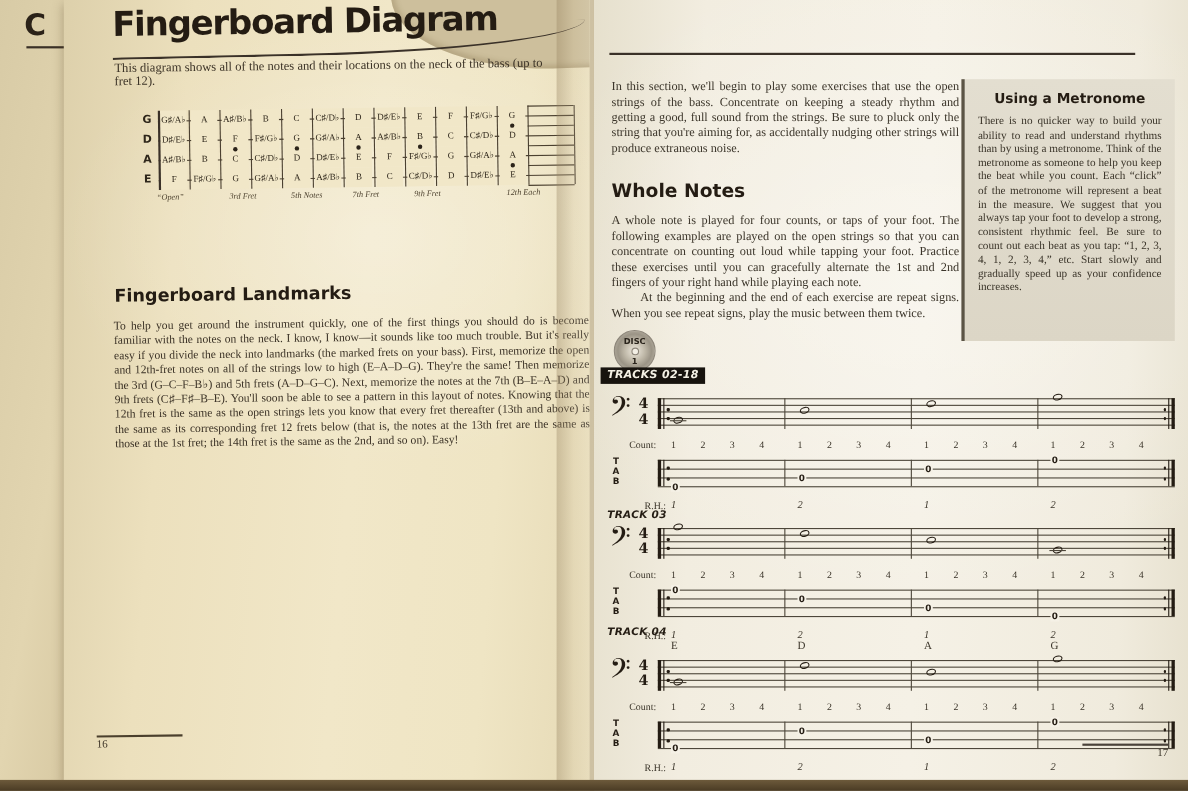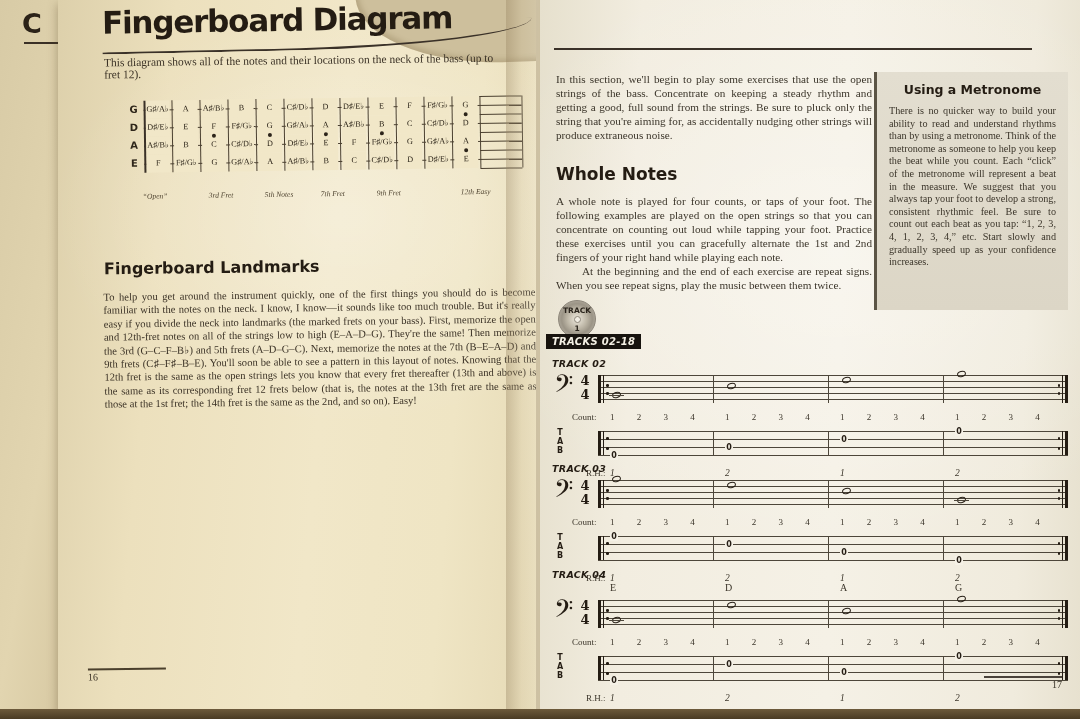--- a/index.html
+++ b/index.html
@@ -77,21 +77,21 @@
     font-size:8.2px; color:#2e261a; font-family:"Liberation Serif",serif;
     background:linear-gradient(#f1e7c8,#f1e7c8); padding:0 1px;
   }
   .fb-fretline{ position:absolute; top:0; width:1px; height:72px; background:#4b4030; }
   .fb-nut{ position:absolute; top:0; width:2px; height:72px; background:#3a3128; }
   .fb-dot{
     position:absolute; width:4px; height:4px; border-radius:50%;
     background:#2c241a;
   }
   .fb-fretlbl{
-    position:absolute; top:91px; font-size:7.5px; font-style:italic;
+    position:absolute; top:74px; font-size:7.5px; font-style:italic;
     color:#4a3f2c; white-space:nowrap;
   }
 
   .l-sub{
     position:absolute; left:46px; top:258px; font-family:"DejaVu Sans",sans-serif;
     font-weight:bold; font-size:16px; color:#241c13; transform:rotate(-0.7deg);
   }
   .l-body{
     position:absolute; left:46px; top:288px; width:432px;
     font-size:10.6px; line-height:13.4px; color:#3b3226;
@@ -376,21 +376,21 @@
           <div style="position: absolute; left: 336px; top: 36px; width: 42px; height: 1px; background: rgb(75, 64, 48);"></div>
           <div style="position: absolute; left: 336px; top: 54px; width: 42px; height: 1px; background: rgb(75, 64, 48);"></div>
           <div style="position: absolute; left: 336px; top: 72px; width: 42px; height: 1px; background: rgb(75, 64, 48);"></div>
           <div style="position: absolute; left: 378px; top: 0px; width: 1px; height: 72px; background: rgb(75, 64, 48);"></div>
         </div>
     <div class="fb-fretlbl" style="left: 16px;">“Open”</div>
         <div class="fb-fretlbl" style="left: 82px;">3rd Fret</div>
         <div class="fb-fretlbl" style="left: 138px;">5th Notes</div>
         <div class="fb-fretlbl" style="left: 194px;">7th Fret</div>
         <div class="fb-fretlbl" style="left: 250px;">9th Fret</div>
-        <div class="fb-fretlbl" style="left: 334px;">12th Easy</div>
+        <div class="fb-fretlbl" style="left: 334px;">12th Each</div>
       </div>
 
     <div class="l-sub">Fingerboard Landmarks</div>
     <div class="l-body">To help you get around the instrument quickly, one of the first things you should do is become familiar with the notes on the neck. I know, I know—it sounds like too much trouble. But it's really easy if you divide the neck into landmarks (the marked frets on your bass). First, memorize the open and 12th-fret notes on all of the strings low to high (E–A–D–G). They're the same! Then memorize the 3rd (G–C–F–B♭) and 5th frets (A–D–G–C). Next, memorize the notes at the 7th (B–E–A–D) and 9th frets (C♯–F♯–B–E). You'll soon be able to see a pattern in this layout of notes. Knowing that the 12th fret is the same as the open strings lets you know that every fret thereafter (13th and above) is the same as its corresponding fret 12 frets below (that is, the notes at the 13th fret are the same as those at the 1st fret; the 14th fret is the same as the 2nd, and so on). Easy!</div>
 
     <div class="pg-left">
       <div class="rule"></div>
       <div class="num">16</div>
     </div>
   </div>
@@ -406,29 +406,28 @@
       <p class="r-para">A whole note is played for four counts, or taps of your foot. The following examples are played on the open strings so that you can concentrate on counting out loud while tapping your foot. Practice these exercises until you can gracefully alternate the 1st and 2nd fingers of your right hand while playing each note.</p>
       <p class="r-para indent">At the beginning and the end of each exercise are repeat signs. When you see repeat signs, play the music between them twice.</p>
     </div>
 
     <div class="mbox">
       <h3>Using a Metronome</h3>
       <p>There is no quicker way to build your ability to read and understand rhythms than by using a metronome. Think of the metronome as someone to help you keep the beat while you count. Each “click” of the metronome will represent a beat in the measure. We suggest that you always tap your foot to develop a strong, consistent rhythmic feel. Be sure to count out each beat as you tap: “1, 2, 3, 4, 1, 2, 3, 4,” etc. Start slowly and gradually speed up as your confidence increases.</p>
     </div>
 
     <div class="disc">
-      <div class="lbl">TRACK</div>
+      <div class="lbl">DISC</div>
       <div class="hole"></div>
       <div class="num">1</div>
     </div>
     <div class="tracks-badge">TRACKS 02-18</div>
 
     <div id="systems">
         <div class="sys" style="top: 358px;">
-          <div class="tracklbl">TRACK 02</div>
           <div class="staffwrap">
             <div class="clefbox">
               <div class="bassclef">𝄢</div>
               <div class="timesig">
                 <span>4</span>
                 <span>4</span>
               </div>
             </div>
             <div class="staff">
               <div class="staffline" style="top: 0px;"></div>

